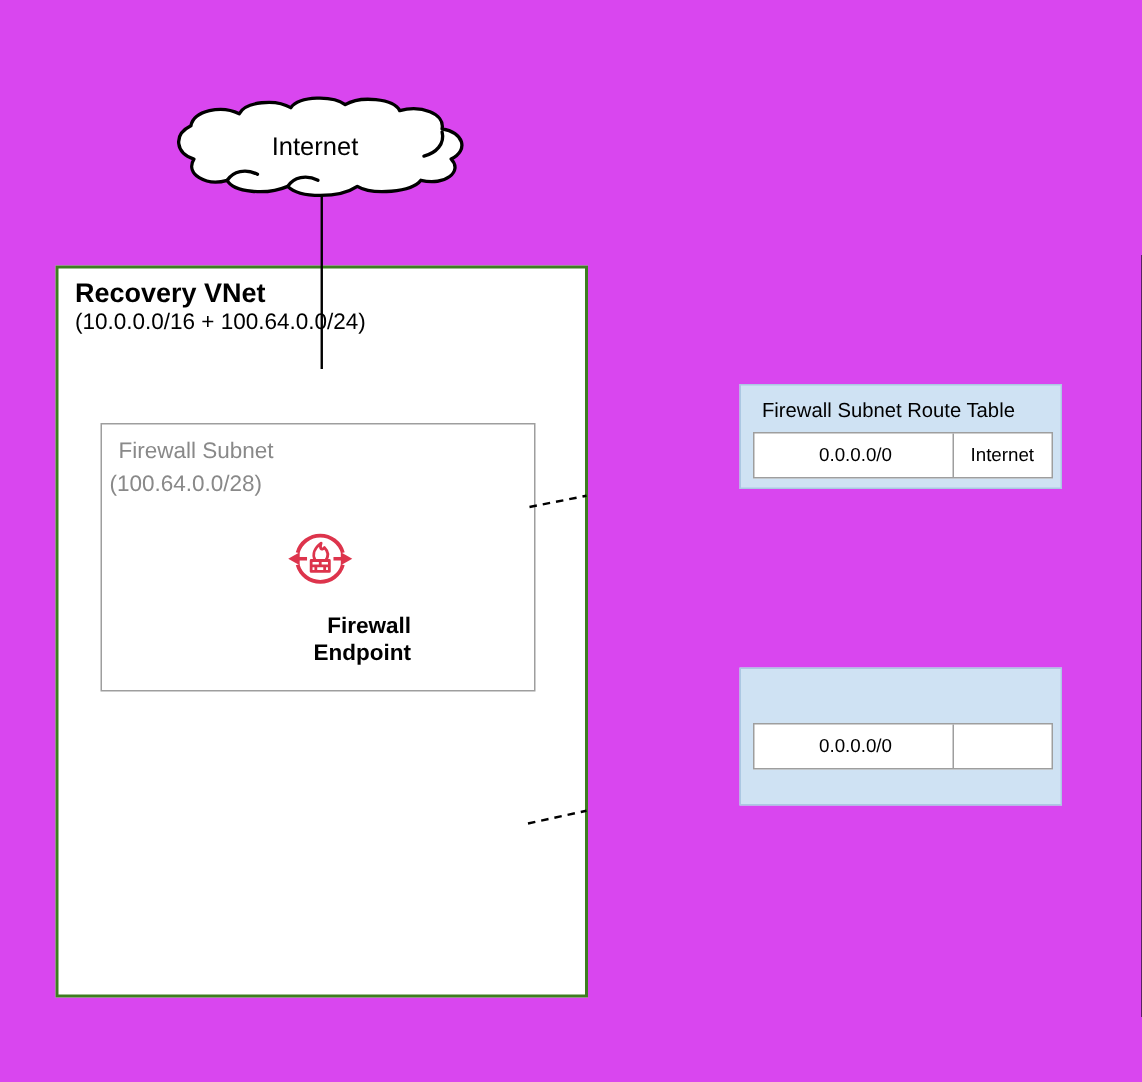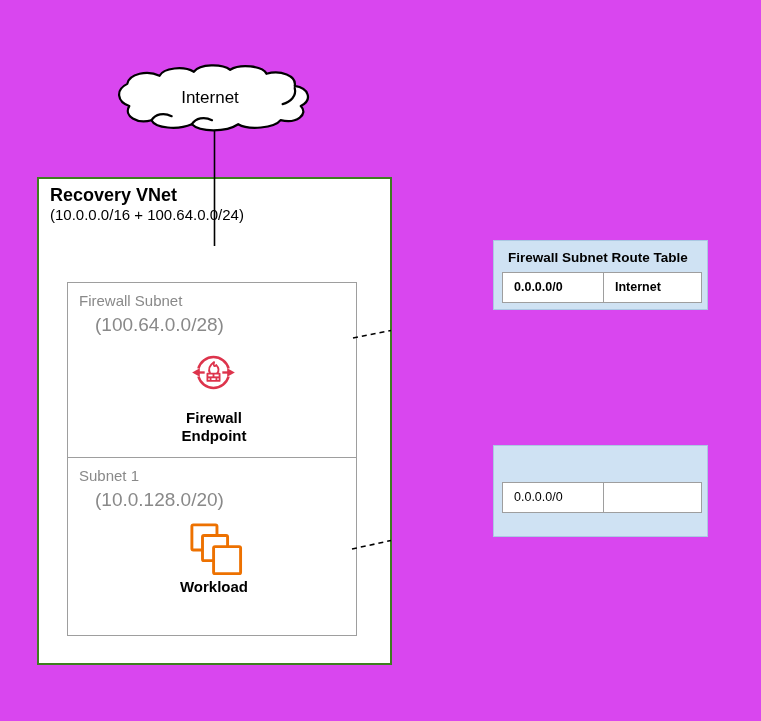--- a/index.html
+++ b/index.html
@@ -20,38 +20,38 @@
           background:#fff; border:2px solid #3e7e20; box-sizing:border-box; z-index:1; }
   .vnet-title { position:absolute; left:11px; top:6px; font-size:18px; font-weight:bold; color:#000; }
   .vnet-cidr  { position:absolute; left:11px; top:27px; font-size:15px; color:#000; }
 
   
   .subnet { position:absolute; left:28px; width:290px; height:179px; background:#fff;
             border:1px solid #9e9e9e; box-sizing:border-box; }
   .subnet.fw { top:67px;margin-top:36px; }
   .subnet.s1 { top:278px; }
   .subnet-name { position:absolute; left:11px; top:9px;  font-size:15px; color:#898989; }
-  .subnet-cidr { position:absolute; left:27px; top:31px; font-size:19px; color:#898989; }
+  .subnet-cidr { position:absolute; left:5px; top:31px; font-size:15px; color:#898989; }
   .resource-icon { position:absolute; }
   .fw .resource-icon { left:122px; top:66px; }
   .s1 .resource-icon { left:121px; top:64px; }
-  .resource-label { position:absolute; left:86px; width:120px; text-align:center;
+  .resource-label { position:absolute; left:86px; width:120px; text-align:right;
                     font-size:15px; font-weight:bold; color:#000; line-height:18px; }
   .fw .resource-label { top:126px; }
   .s1 .resource-label { top:120px; }
 
   
   .route-table { position:absolute; left:493px; width:215px; background:#cfe2f3;
                  border:1px solid #abc8e2; box-sizing:border-box; z-index:1; }
-  .rt1 { top:240px; height:70px;font-weight:bold; }
+  .rt1 { top:256px; height:70px; }
   .rt2 { top:445px; height:92px; }
   .rt-title { margin:9px 0 0 14px; font-size:13.5px; color:#000; }
   .rt2 .rt-title { margin-top:11px; }
   .rt-row { position:absolute; left:8px; width:200px; height:31px; display:flex;
-            background:#fff; border:1px solid #9e9e9e; box-sizing:border-box; }
+            background:#fff; border:1px solid #9e9e9e; box-sizing:border-box;padding-left:32px; }
   .rt1 .rt-row { top:31px; }
   .rt2 .rt-row { top:36px; }
   .rt-cell { font-size:12.5px; color:#000; line-height:28px; padding-left:11px; box-sizing:border-box; }
   .rt-cell.dest { width:101px; border-right:1px solid #9e9e9e; }
   .rt-cell.hop  { flex:1; }
 </style>
 </head>
 <body>
 
 <div class="canvas">
@@ -109,32 +109,20 @@
           <rect x="17.8" y="25.2" width="12.4" height="7.4"></rect>
           <line x1="17.8" y1="28.9" x2="30.2" y2="28.9"></line>
           <line x1="24" y1="25.2" x2="24" y2="28.9"></line>
           <line x1="21" y1="28.9" x2="21" y2="32.6"></line>
           <line x1="27" y1="28.9" x2="27" y2="32.6"></line>
         </g>
       </svg>
       <div class="resource-label">Firewall Endpoint</div>
     </div>
 
-    <div class="subnet s1">
-      <div class="subnet-name">Subnet 1</div>
-      <div class="subnet-cidr">(10.0.128.0/20)</div>
-      <svg class="resource-icon" width="54" height="54" viewBox="0 0 56 56">
-        <g fill="#fff" stroke="#ED7100" stroke-width="3">
-          <rect x="3" y="3" width="26" height="26" rx="1.5"></rect>
-          <rect x="14" y="14" width="26" height="26" rx="1.5"></rect>
-          <rect x="25.5" y="25.5" width="28" height="28" rx="1.5"></rect>
-        </g>
-      </svg>
-      <div class="resource-label">Workload</div>
-    </div>
   </div>
 
   <div class="route-table rt1">
     <div class="rt-title">Firewall Subnet Route Table</div>
     <div class="rt-row">
       <div class="rt-cell dest">0.0.0.0/0</div>
       <div class="rt-cell hop">Internet</div>
     </div>
   </div>
 

